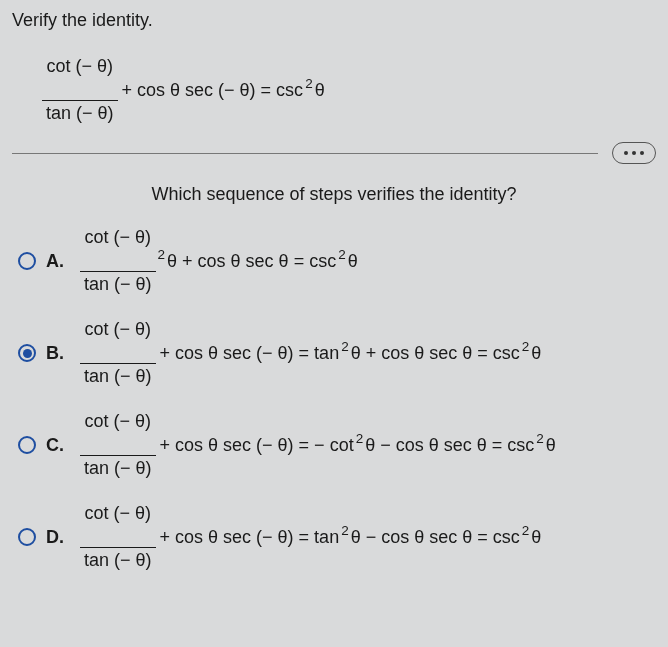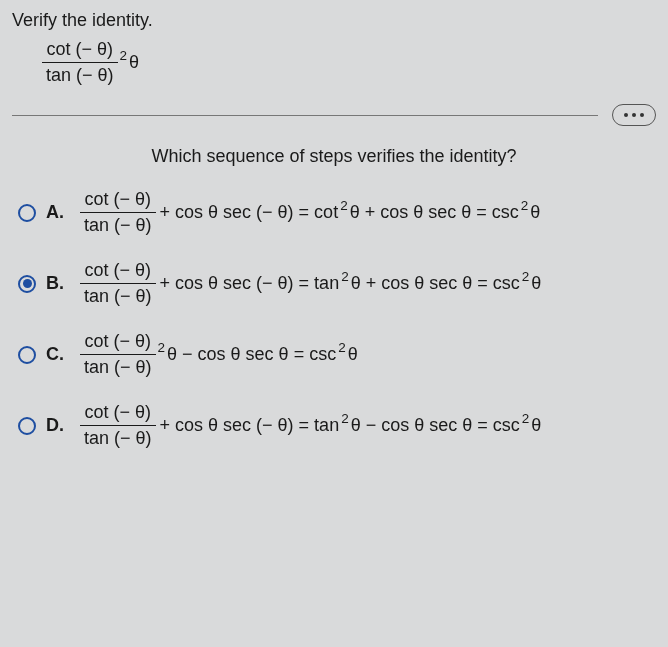--- a/index.html
+++ b/index.html
@@ -6,33 +6,34 @@
   body {
     width: 668px;
     height: 647px;
     background: #d9dadb;
     font-family: Arial, Helvetica, sans-serif;
     color: #1a1a1a;
     padding: 10px 12px;
     overflow: hidden;
     font-size: 18px;
   }
-  .title { margin-bottom: 8px; }
+  .title { margin-bottom: 25px; }
   .equation-row {
     display: flex;
     align-items: center;
     margin: 6px 0 18px 28px;
     flex-wrap: nowrap;
   }
   .frac {
     display: inline-flex;
     flex-direction: column;
     align-items: center;
     vertical-align: middle;
     margin: 0 2px;
+    gap: 21px;
   }
   .frac .num { padding: 0 4px 2px 4px; }
   .frac .den { border-top: 1.5px solid #1a1a1a; padding: 2px 4px 0 4px; text-align: center; }
   .eq-part { margin: 0 2px; white-space: nowrap; }
   .sup { position: relative; top: -0.5em; font-size: 0.75em; }
   .divider-row {
     display: flex;
     align-items: center;
     gap: 14px;
     margin: 6px 0 20px 0;
@@ -81,20 +82,21 @@
 </head>
 <body>
 
 <div class="title">Verify the identity.</div>
 
 <div class="equation-row">
   <span class="frac">
     <span class="num">cot (− θ)</span>
     <span class="den">tan (− θ)</span>
   </span>
+  <span class="eq-part"> + cos θ sec (− θ) = csc</span>
   <span class="sup">2</span>
   <span class="eq-part">θ</span>
 </div>
 
 <div class="divider-row">
   <div class="divider-line"></div>
   <div class="ellipsis-btn">
     <svg width="24" height="6" viewBox="0 0 24 6">
       <circle cx="4" cy="3" r="2" fill="#333"></circle>
       <circle cx="12" cy="3" r="2" fill="#333"></circle>
@@ -108,21 +110,20 @@
 <div class="options">
 
   <div class="option-row">
     <div class="radio"></div>
     <span class="opt-letter">A.</span>
     <div class="opt-eq">
       <span class="frac">
         <span class="num">cot (− θ)</span>
         <span class="den">tan (− θ)</span>
       </span>
-      <span class="eq-part"> + cos θ sec (− θ) = cot</span>
       <span class="sup">2</span>
       <span class="eq-part">θ + cos θ sec θ = csc</span>
       <span class="sup">2</span>
       <span class="eq-part">θ</span>
     </div>
   </div>
 
   <div class="option-row">
     <div class="radio selected"></div>
     <span class="opt-letter">B.</span>
@@ -140,20 +141,21 @@
   </div>
 
   <div class="option-row">
     <div class="radio"></div>
     <span class="opt-letter">C.</span>
     <div class="opt-eq">
       <span class="frac">
         <span class="num">cot (− θ)</span>
         <span class="den">tan (− θ)</span>
       </span>
+      <span class="eq-part"> + cos θ sec (− θ) = − cot</span>
       <span class="sup">2</span>
       <span class="eq-part">θ − cos θ sec θ = csc</span>
       <span class="sup">2</span>
       <span class="eq-part">θ</span>
     </div>
   </div>
 
   <div class="option-row">
     <div class="radio"></div>
     <span class="opt-letter">D.</span>

